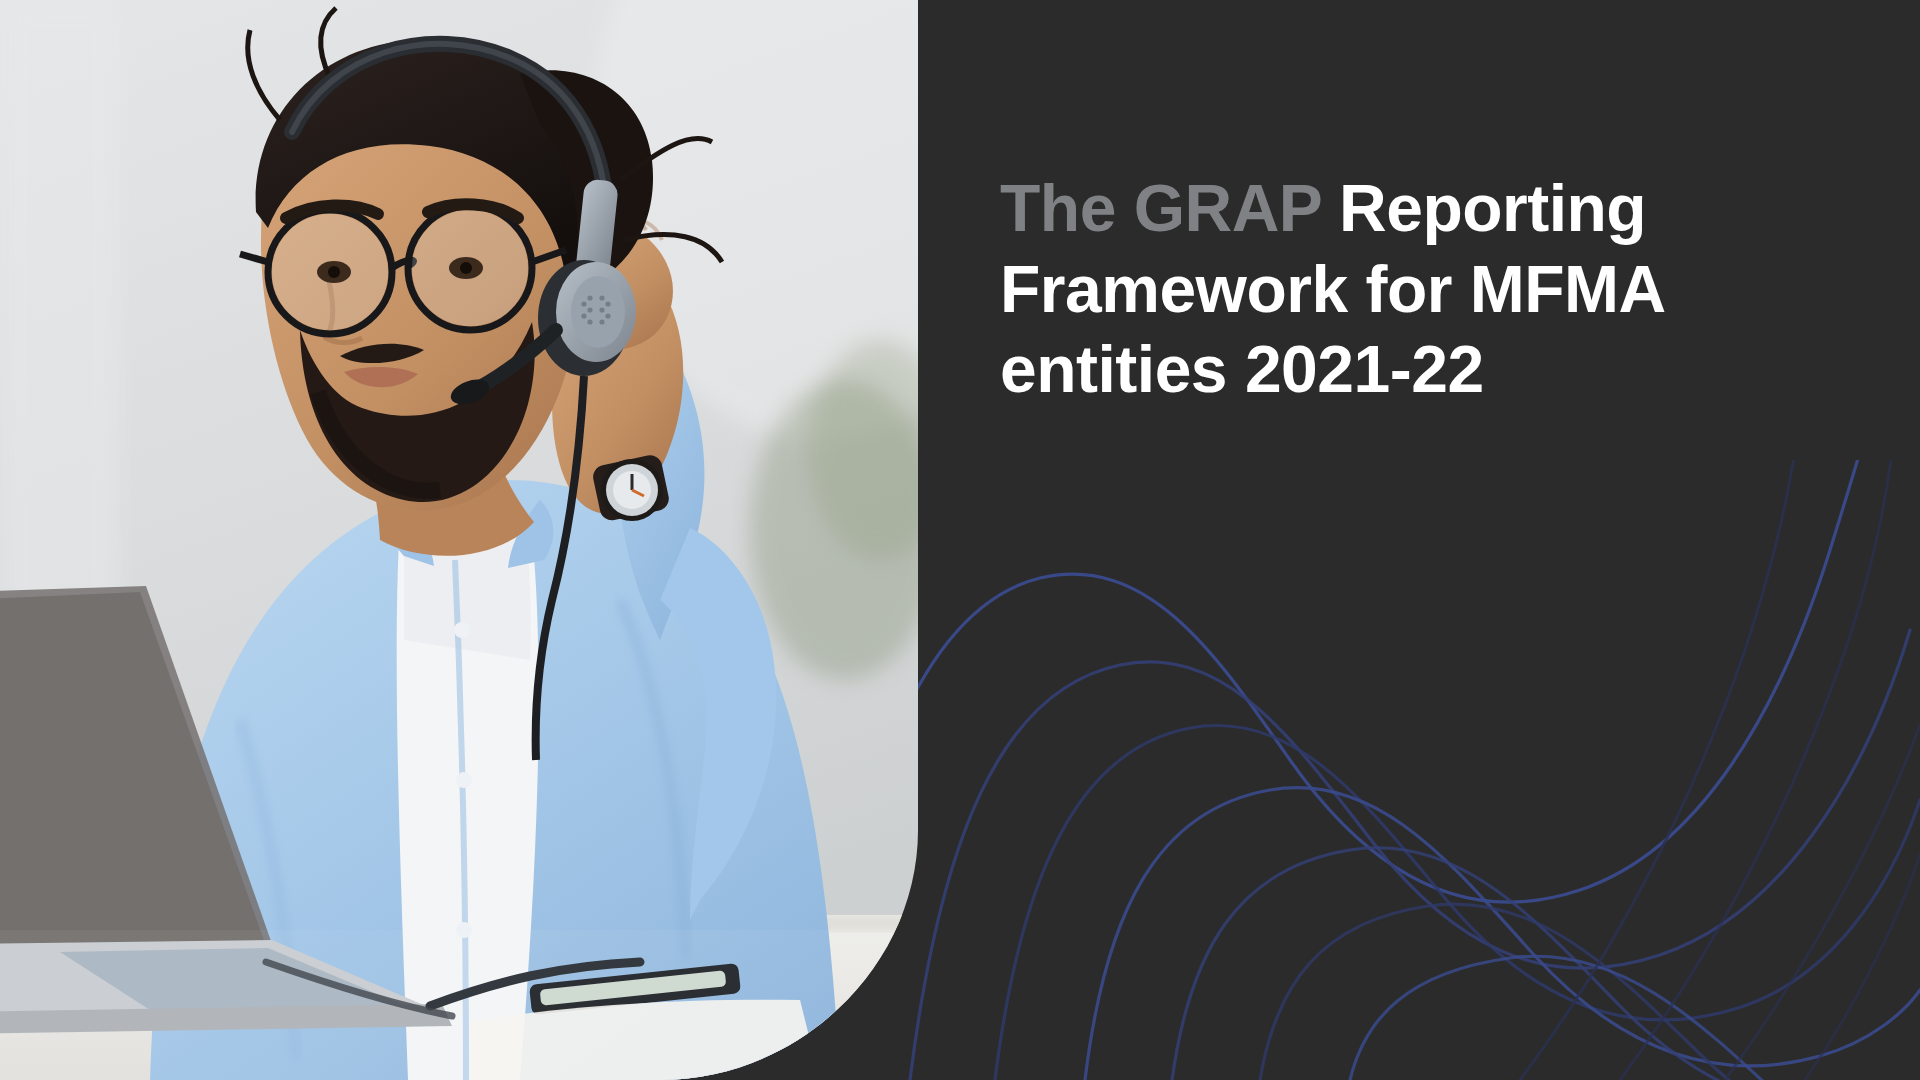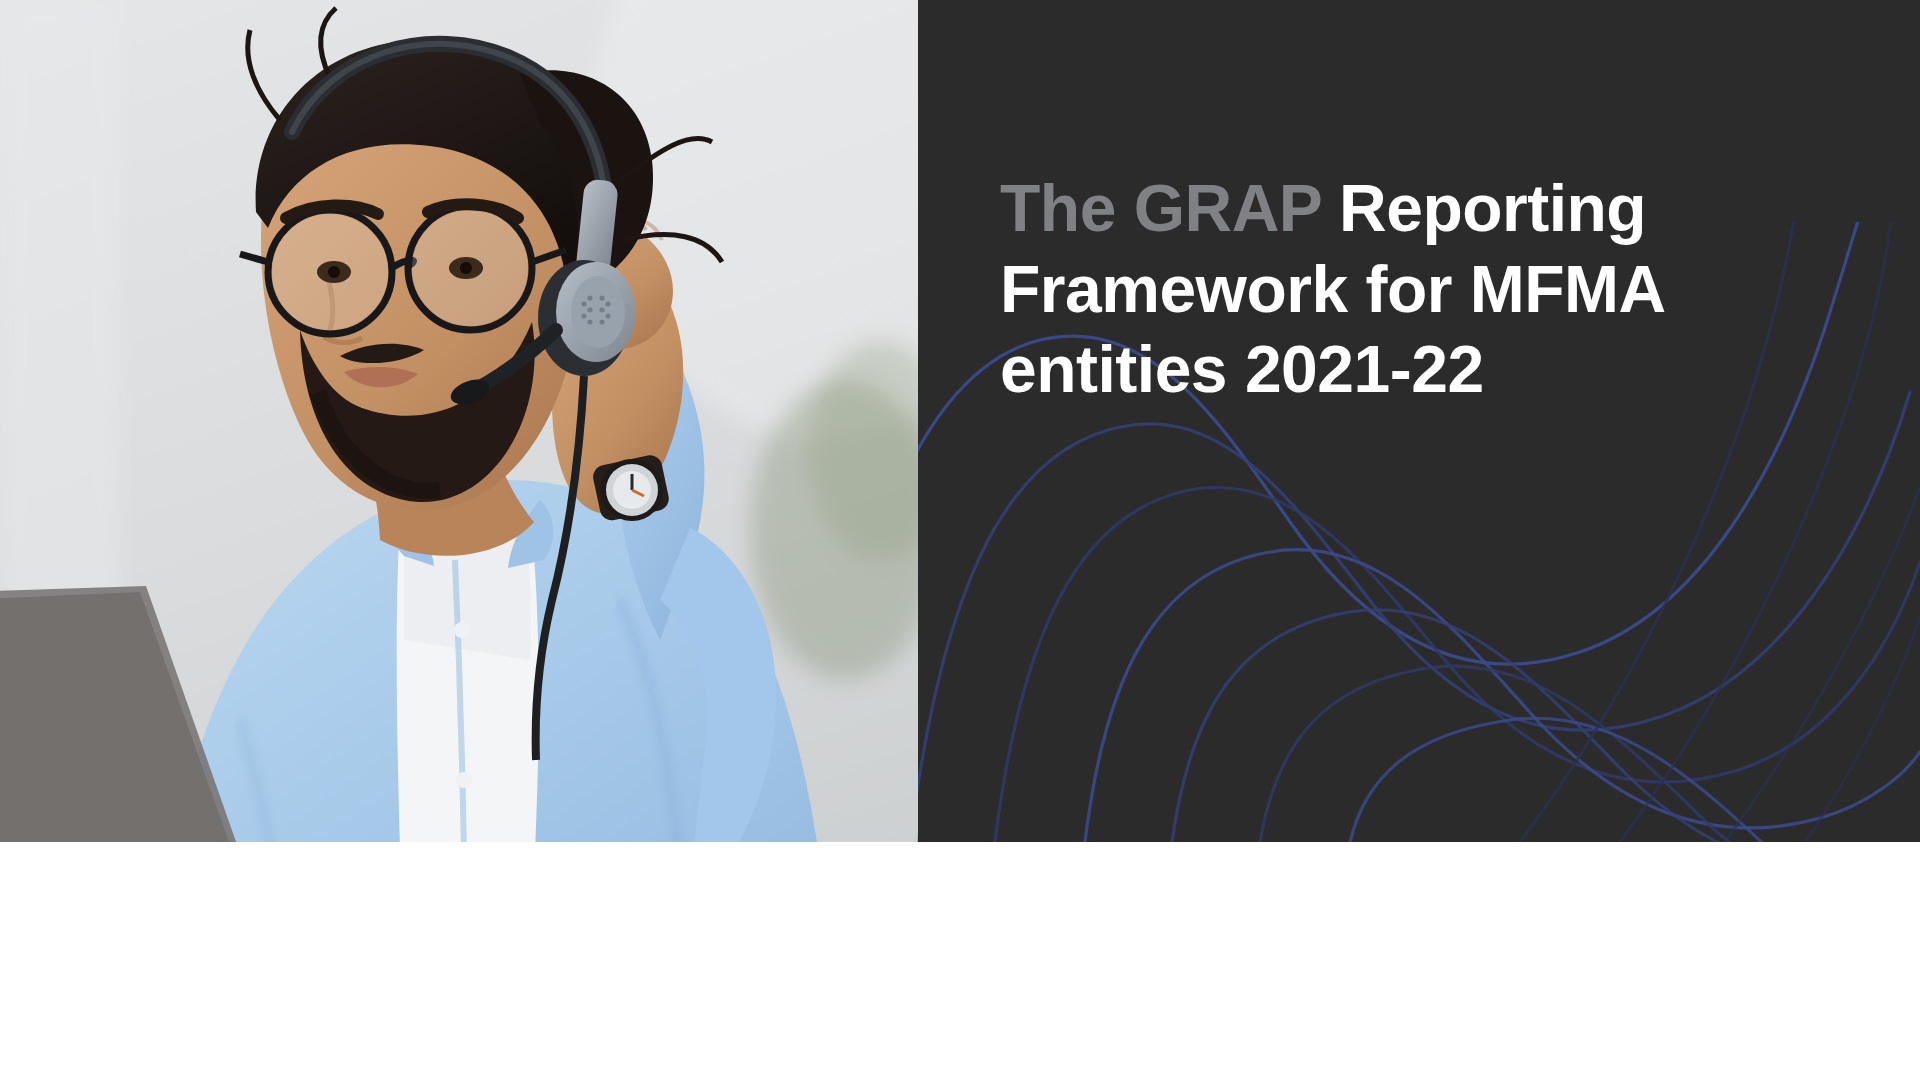--- a/index.html
+++ b/index.html
@@ -8,21 +8,21 @@
     padding: 0;
     background: #ffffff;
   }
   body {
     font-family: "Liberation Sans", sans-serif;
   }
 
   .banner {
     position: relative;
     width: 1920px;
-    height: 842px;
+    height: 1080px;
     overflow: hidden;
     background: #2b2b2b;
   }
 
   
   .dark-panel {
     position: absolute;
     inset: 0;
     background: #2b2b2b;
   }

